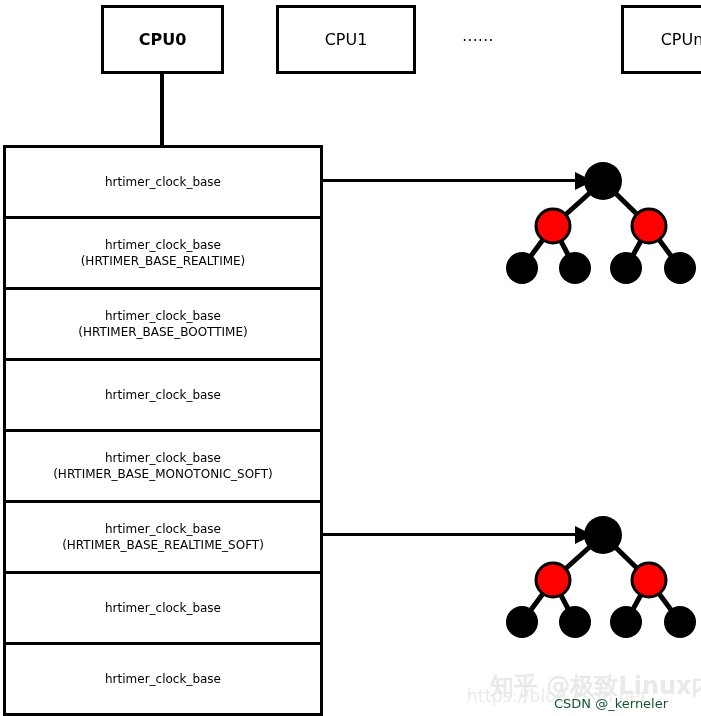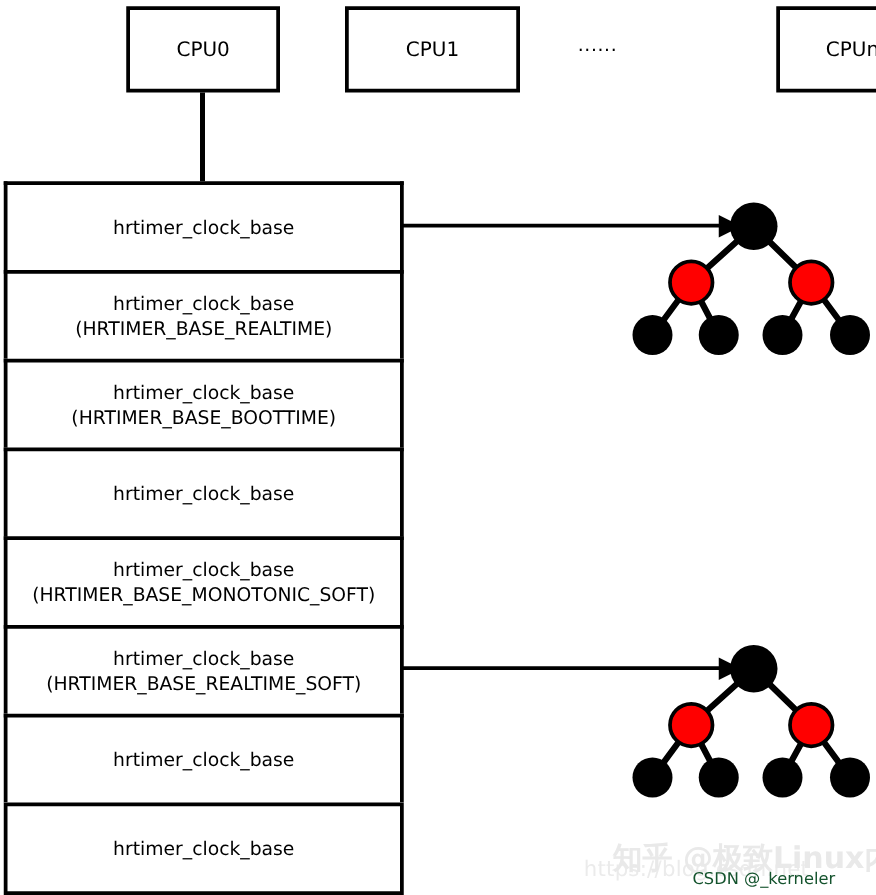--- a/index.html
+++ b/index.html
@@ -26,21 +26,21 @@
     box-sizing: border-box;
     border: 3px solid #000000;
     background: #ffffff;
     display: flex;
     align-items: center;
     justify-content: center;
     font-size: 16px;
     line-height: 1.2;
     color: #000000;
   }
-  #cpu0-box { left: 101px; top: 5px;  width: 123px; height: 69px; }
+  #cpu0-box { left: 101px; top: 5px;  width: 123px; height: 69px; font-weight: bold; }
   #cpu1-box { left: 276px; top: 5px;  width: 140px; height: 69px; }
   #cpun-box { left: 578px; top: 5px;  width: 122px; height: 69px; margin-left: 43px; }
 
   .ellipsis-label {
     position: absolute;
     left: 452px;
     top: 27px;
     width: 52px;
     text-align: center;
     font-size: 15px;
@@ -70,21 +70,21 @@
     width: 320px;
     height: 71px;
     border: 3px solid #000000;
     border-bottom-width: 0;
     background: #ffffff;
     display: flex;
     flex-direction: column;
     align-items: center;
     justify-content: center;
     text-align: center;
-    font-size: 15px;
+    font-size: 12px;
     line-height: 1.35;
     color: #000000;
   }
   .clock-base-row:last-child {
     height: 74px;
     border-bottom-width: 3px;
   }
   .clock-base-row .row-title { white-space: nowrap; }
   .clock-base-row .row-sub   { white-space: nowrap; }
 

